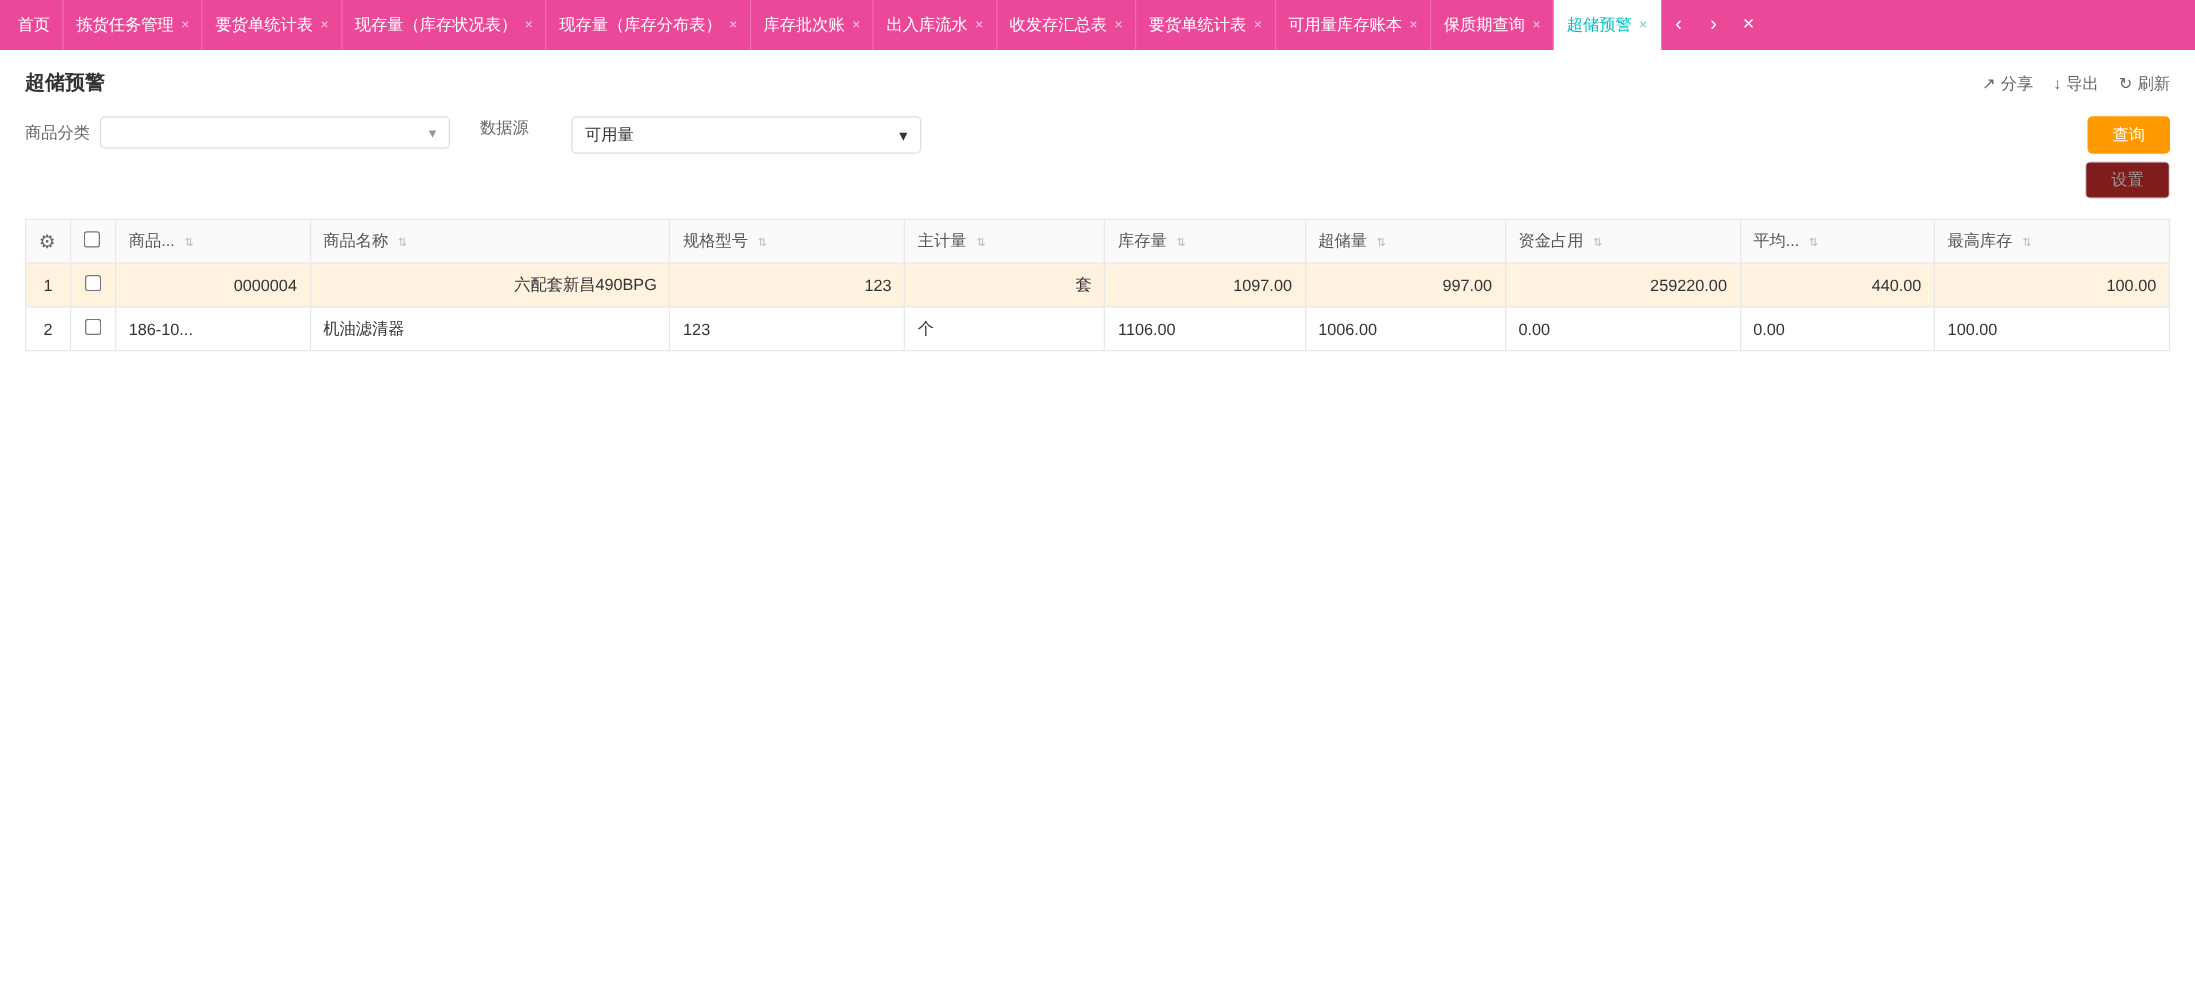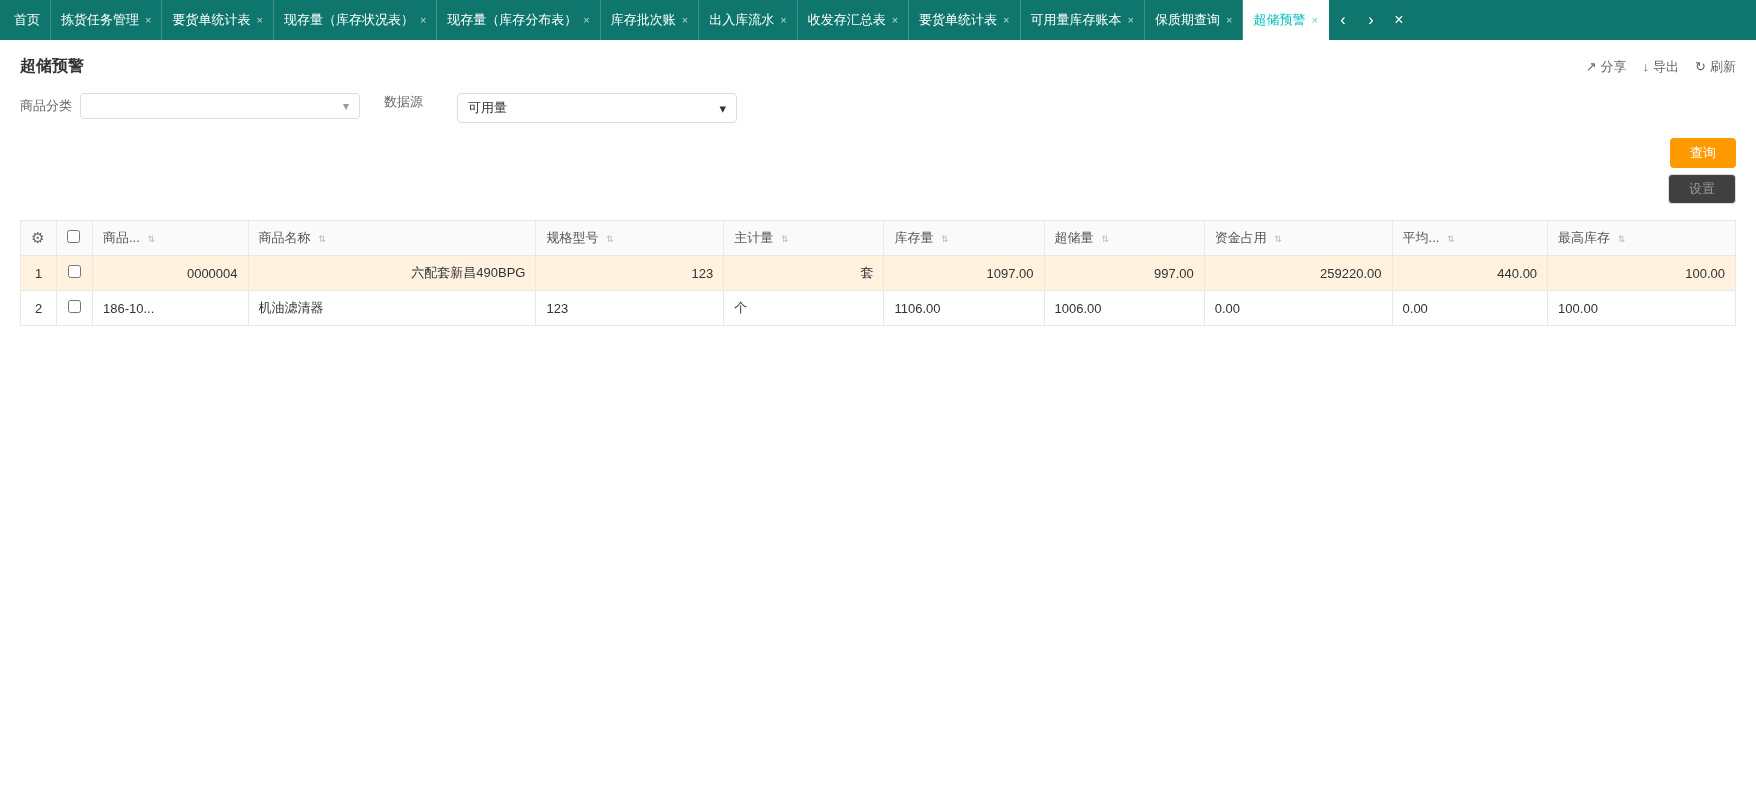--- a/index.html
+++ b/index.html
@@ -2,21 +2,21 @@
 <html><head>
   <meta charset="utf-8">
   <style>
     * { box-sizing: border-box; margin: 0; padding: 0; }
     body { font-family: "Microsoft YaHei", Arial, sans-serif; font-size: 13px; background: #f5f5f5; color: #333; }
 
     
     .top-nav {
       display: flex;
       align-items: center;
-      background: #0f766e;
+      background: #ec4899;
       height: 40px;
       padding: 0 4px;
       overflow: hidden;
     }
     .nav-tab {
       display: flex;
       align-items: center;
       padding: 0 10px;
       height: 40px;
       color: #fff;
@@ -125,25 +125,24 @@
 
     .btn-query {
       background: #f90;
       color: #fff;
       border: none;
       border-radius: 4px;
       padding: 6px 20px;
       cursor: pointer;
       font-size: 13px;
       margin-left: auto;
-      margin-top: 45px;
     }
 
     .btn-settings {
-      background: #404040;
+      background: #7f1d1d;
       color: #999;
       border: 1px solid #ddd;
       border-radius: 4px;
       padding: 5px 20px;
       cursor: pointer;
       font-size: 13px;
     }
 
     
     .data-table {

